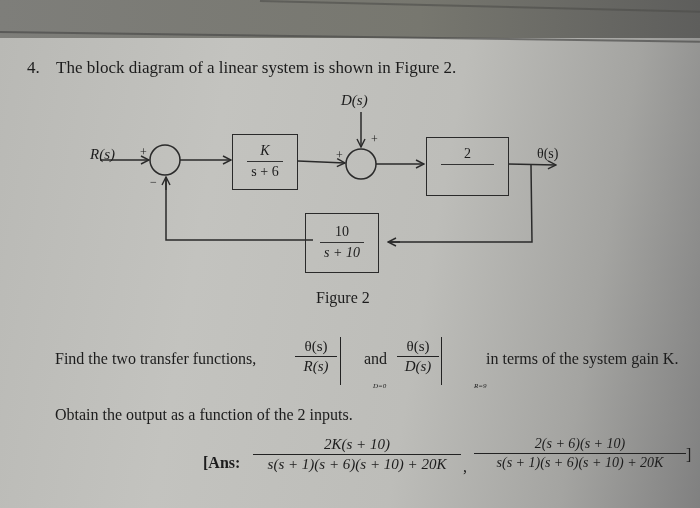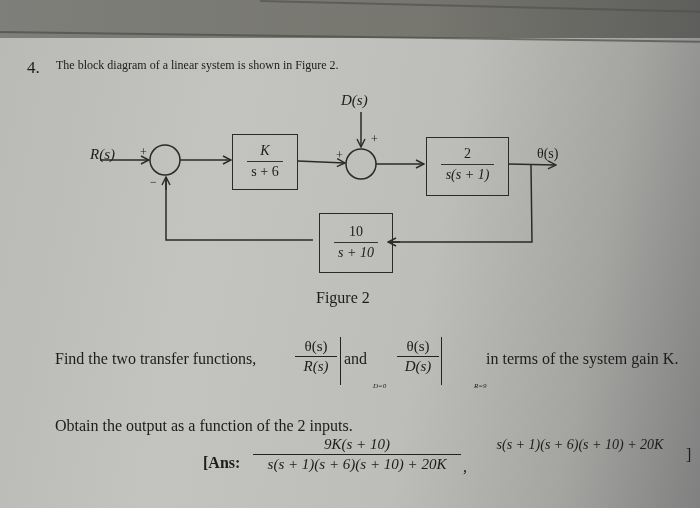--- a/index.html
+++ b/index.html
@@ -12,21 +12,21 @@
     position:absolute; left:0; top:0; width:700px; height:46px;
     background: linear-gradient(90deg,#7e7e7a,#77776f 60%,#5e5e5c);
   }
   .edge1 { position:absolute; left:0; top:31px; width:700px; height:2px; background:#4c4c4a; transform:rotate(0.8deg); transform-origin:left; opacity:.7;}
   .edge2 { position:absolute; left:260px; top:0; width:460px; height:2px; background:#4c4c4a; transform:rotate(1.4deg); transform-origin:left; opacity:.6;}
   .page {
     position:absolute; left:0; top:38px; width:700px; height:470px;
     background: linear-gradient(100deg, #b9b9b5 0%, #c3c3bf 30%, #bdbdb9 60%, #a4a4a1 82%, #808080 100%);
   }
   .qnum { position:absolute; left:27px; top:58px; font-size:17px; }
-  .qtext { position:absolute; left:56px; top:58px; font-size:12px; }
+  .qtext { position:absolute; left:56px; top:58px; font-size:17px; }
   svg.diagram { position:absolute; left:0; top:0; }
   .lbl { position:absolute; font-style:italic; font-size:15px; }
   .block {
     position:absolute; border:1.6px solid #2a2a2a; text-align:center; font-size:14px;
   }
   .frac-num { display:block; border-bottom:1px solid #333; margin:0 14px; padding-bottom:2px; }
   .frac-den { display:block; padding-top:2px; }
   .figcap { position:absolute; left:316px; top:289px; font-weight:normal; font-size:16px; }
   .para { position:absolute; font-size:16px;text-align:right; }
   .frac { position:absolute; text-align:center; font-size:15px; }
@@ -88,58 +88,58 @@
 <div class="lbl" style="left:336px;top:148px;font-style:normal;font-size:12px;">+</div>
 <div class="lbl" style="left:371px;top:132px;font-style:normal;font-size:12px;">+</div>
 
 <div class="block" style="left:232px;top:134px;width:64px;height:54px;">
   <span class="frac-num" style="margin-top:8px;font-style:italic;">K</span>
   <span class="frac-den" style="">s + 6</span>
 </div>
 
 <div class="block" style="left:426px;top:137px;width:81px;height:57px;">
   <span class="frac-num" style="margin-top:8px;">2</span>
-  <span class="frac-den" style="font-style:italic;">s(s + 1)</span>
 </div>
 
-<div class="block" style="left:319px;top:213px;width:72px;height:58px;">
+<div class="block" style="left:305px;top:213px;width:72px;height:58px;">
   <span class="frac-num" style="margin-top:10px;">10</span>
   <span class="frac-den" style="font-style:italic;">s + 10</span>
 </div>
 
 <div class="figcap">Figure 2</div>
 
 <div class="para" style="left:55px;top:350px;">Find the two transfer functions,</div>
 
 <div class="frac" style="left:295px;top:338px;width:42px;">
   <span class="n">θ(s)</span>
   <span class="d" style="font-style:italic;">R(s)</span>
 </div>
 <div class="evalbar" style="left:340px;top:337px;height:48px;"></div>
 <div class="sub" style="left:342px;top:382px;">D=0</div>
 
-<div class="para" style="left:344px;top:350px;">and</div>
+<div class="para" style="left:364px;top:350px;">and</div>
 
 <div class="frac" style="left:397px;top:338px;width:42px;">
   <span class="n">θ(s)</span>
   <span class="d" style="font-style:italic;">D(s)</span>
 </div>
 <div class="evalbar" style="left:441px;top:337px;height:48px;"></div>
 <div class="sub" style="left:443px;top:382px;">R=9</div>
 
 <div class="para" style="left:486px;top:350px;">in terms of the system gain K.</div>
 
-<div class="para" style="left:55px;top:417px;">Obtain the output as a function of the 2 inputs.</div>
+<div class="para" style="left:55px;top:406px;">Obtain the output as a function of the 2 inputs.</div>
 
 <div class="ans" style="left:203px;top:454px;font-weight:bold;">[Ans:</div>
 
 <div class="frac" style="left:253px;top:436px;width:208px;font-size:15px;">
-  <span class="n" style="font-style:italic;">9K(s + 10)</span>
+  <span class="n" style="font-style:italic;">2K(s + 10)</span>
   <span class="d" style="font-style:italic;">s(s + 1)(s + 6)(s + 10) + 20K</span>
 </div>
 
 <div class="ans" style="left:463px;top:458px;">,</div>
 
 <div class="frac" style="left:474px;top:436px;width:212px;font-size:14px;">
+  <span class="n" style="font-style:italic;">2(s + 6)(s + 10)</span>
   <span class="d" style="font-style:italic;">s(s + 1)(s + 6)(s + 10) + 20K</span>
 </div>
 
 <div class="ans" style="left:686px;top:446px;">]</div>
 
 </body></html>

